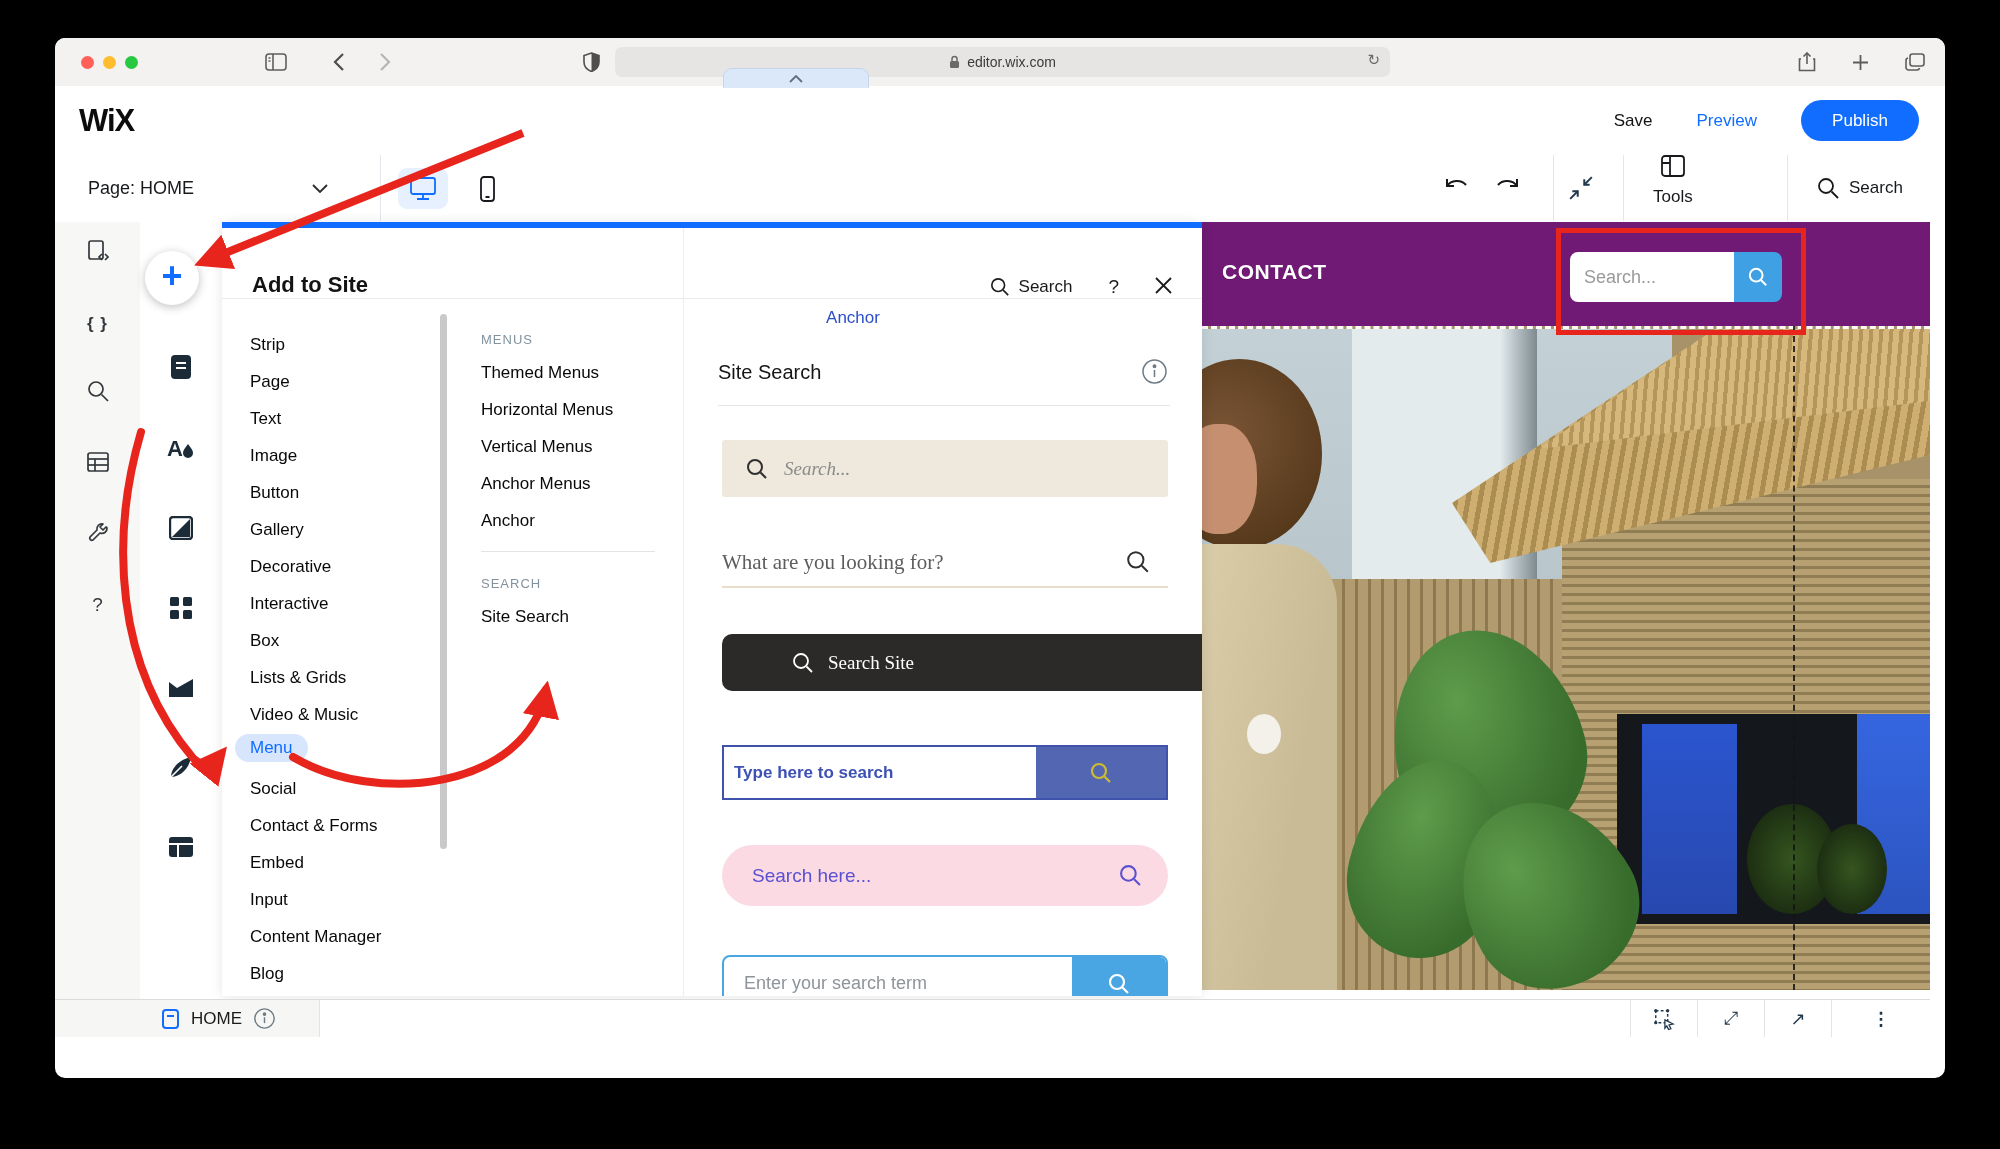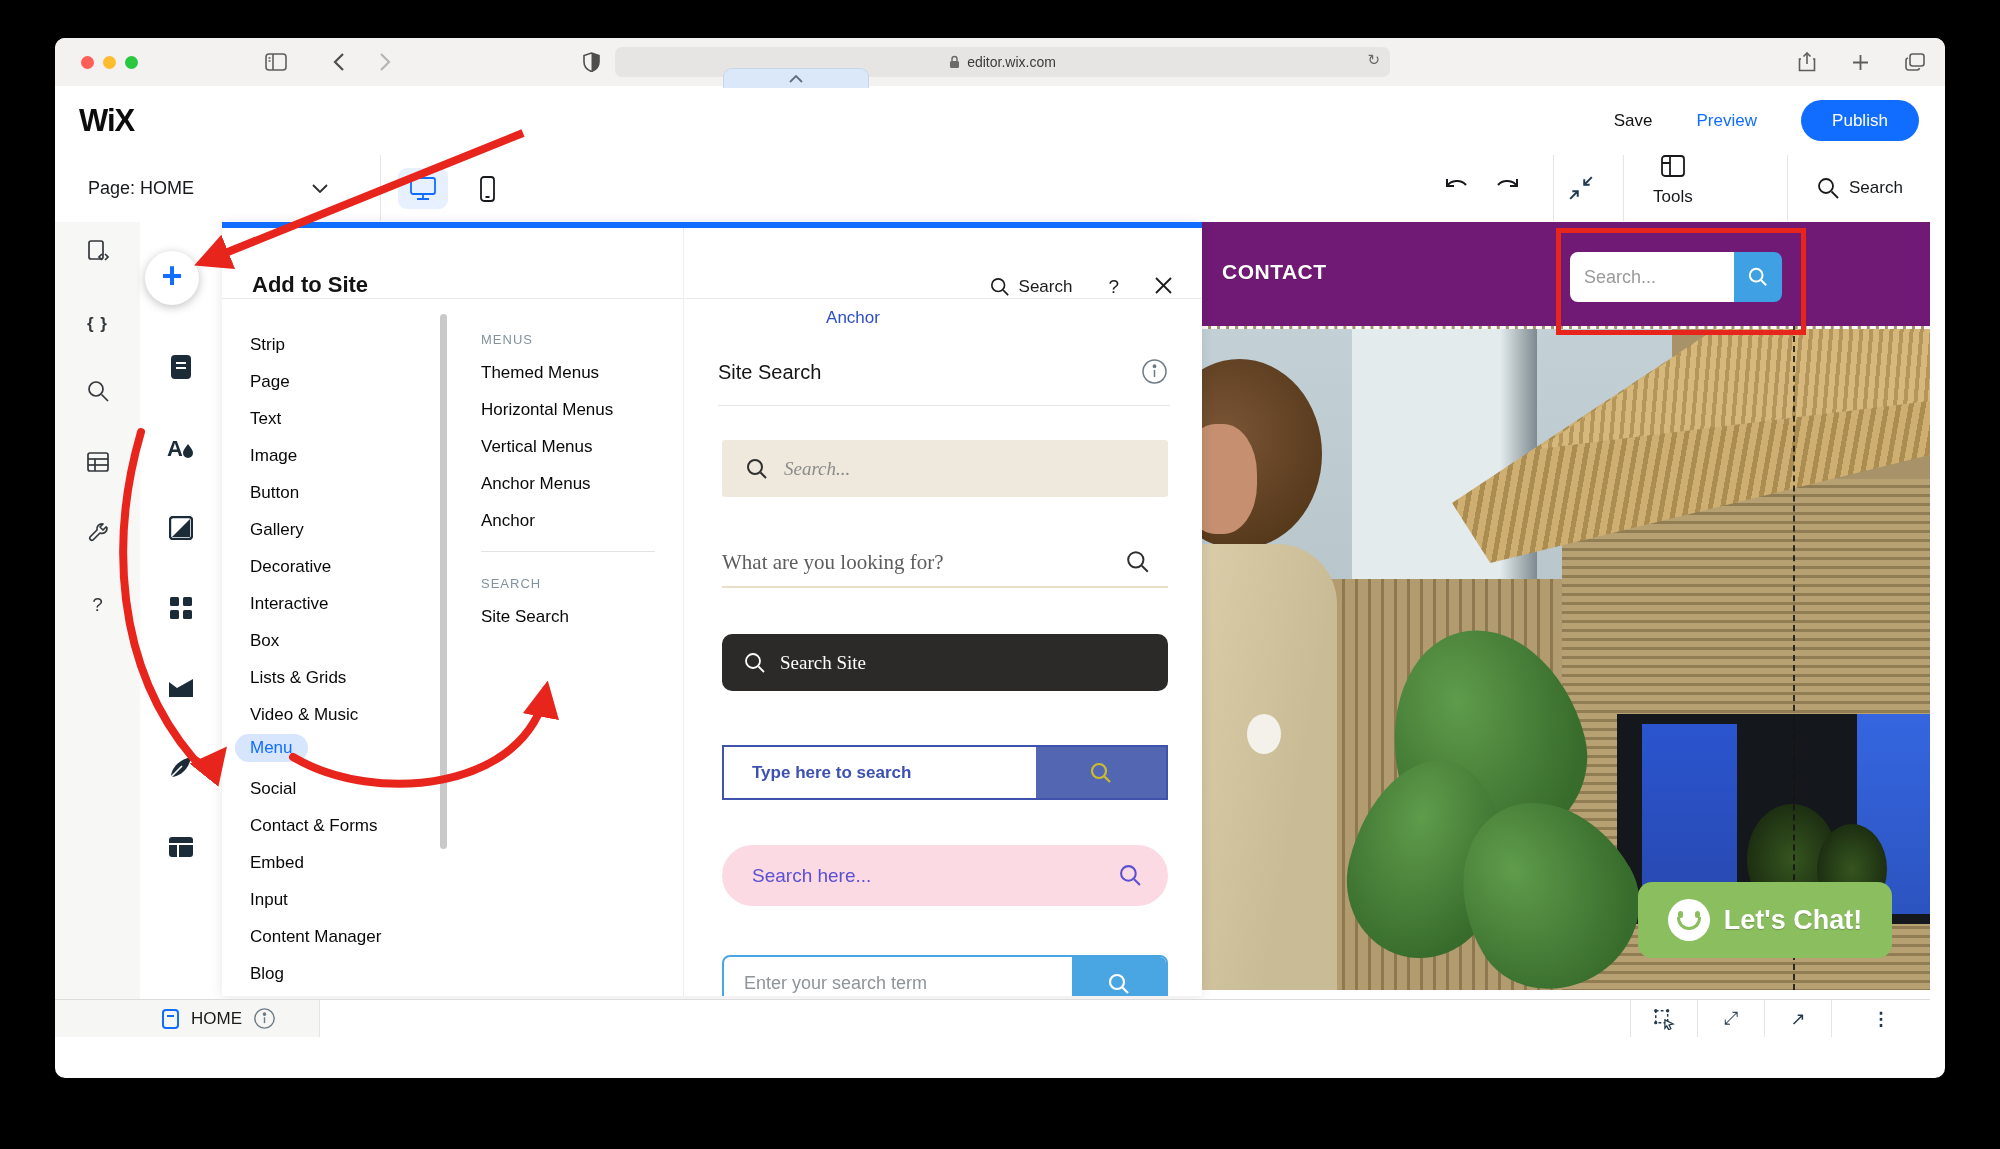--- a/index.html
+++ b/index.html
@@ -44,24 +44,24 @@
   #p-content{position:absolute;left:461px;top:0;right:0;bottom:0;}
   #crumb{position:absolute;left:110px;top:80px;width:120px;text-align:center;font-size:17px;color:#2c4ecb;}
   #sstitle{position:absolute;left:35px;top:133px;font-size:20px;color:#161616;}
   #ssinfo{position:absolute;right:35px;top:131px;color:#6d7b85;}
   #ssdiv{position:absolute;left:35px;right:32px;top:177px;height:1px;background:#e6e6e6;}
   .pv{position:absolute;left:39px;width:446px;}
   .pv1{top:212px;height:57px;background:#eee9dc;border-radius:3px;display:flex;align-items:center;}
   .pv1 .ph{font-family:"Liberation Serif",serif;font-style:italic;font-size:19px;color:#8b8b8b;margin-left:16px;}
   .pv2{top:310px;height:48px;border-bottom:2px solid #e7dfca;display:flex;align-items:center;}
   .pv2 .ph{font-family:"Liberation Serif",serif;font-size:21px;color:#5d5d5d;}
-  .pv3{top:406px;height:57px;background:#2b2a28;border-radius:10px;display:flex;align-items:center;color:#fff;}
+  .pv3{top:406px;height:57px;background:#2b2a28;border-radius:10px;display:flex;align-items:center;color:#fff;padding-left:48px;}
   .pv3 .ph{font-family:"Liberation Serif",serif;font-size:19px;margin-left:14px;}
   .pv4{top:517px;height:55px;border:2px solid #3f53ad;box-sizing:border-box;display:flex;}
-  .pv4 .ph{font-size:17px;color:#3d51b5;margin:auto auto auto 28px;font-weight:700;}
+  .pv4 .ph{font-size:17px;color:#3d51b5;margin:auto auto auto 10px;font-weight:700;}
   .pv4 .btn{width:130px;background:#5266b2;display:flex;align-items:center;justify-content:center;color:#cdbc2d;}
   .pv5{top:617px;height:61px;background:#fbdae3;border-radius:31px;display:flex;align-items:center;color:#5a50d2;}
   .pv5 .ph{font-size:19px;margin-left:30px;}
   .pv6{top:727px;height:57px;border:2px solid #49a6e3;border-radius:8px;box-sizing:border-box;display:flex;overflow:hidden;}
   .pv6 .ph{font-size:18px;color:#8e9499;margin:auto auto auto 20px;}
   .pv6 .btn{width:94px;background:#49a6e3;display:flex;align-items:center;justify-content:center;color:#fff;}
   .spacer{flex:1;}
   .mag-right{margin-right:18px;}
   
   #preview{position:absolute;left:1147px;top:0;width:728px;height:768px;overflow:hidden;}
@@ -281,28 +281,20 @@
         <div class="plant-leaf" style="left:190px;top:300px;width:190px;height:220px;transform:rotate(-15deg);"></div>
         <div class="plant-leaf" style="left:150px;top:430px;width:150px;height:200px;transform:rotate(14deg);"></div>
         <div class="plant-leaf" style="left:260px;top:470px;width:170px;height:190px;transform:rotate(-30deg);"></div>
         <div class="person-hair"></div>
         <div class="person-face"></div>
         <div class="person-shirt">
           <div class="shirt-badge"></div>
         </div>
       </div>
       <div id="vguide"></div>
-      <div id="chatbtn">
-        <span class="smiley">
-            <i style="left:10px;"></i>
-            <i style="left:27px;"></i>
-            <span class="m"></span>
-          </span>
-        <span class="lbl">Let's Chat!</span>
-      </div>
     </div>
 
     <div id="outer-rail">
       <span>
         <svg width="22" height="24" viewBox="0 0 22 24" fill="none" stroke="currentColor" stroke-width="1.7">
             <rect x="2" y="1" width="14" height="18" rx="2"></rect>
             <path d="M15 14 l-3 3 3 3"></path>
             <path d="M18 14 l3 3 -3 3" stroke-width="1.7"></path>
           </svg>
       </span>

